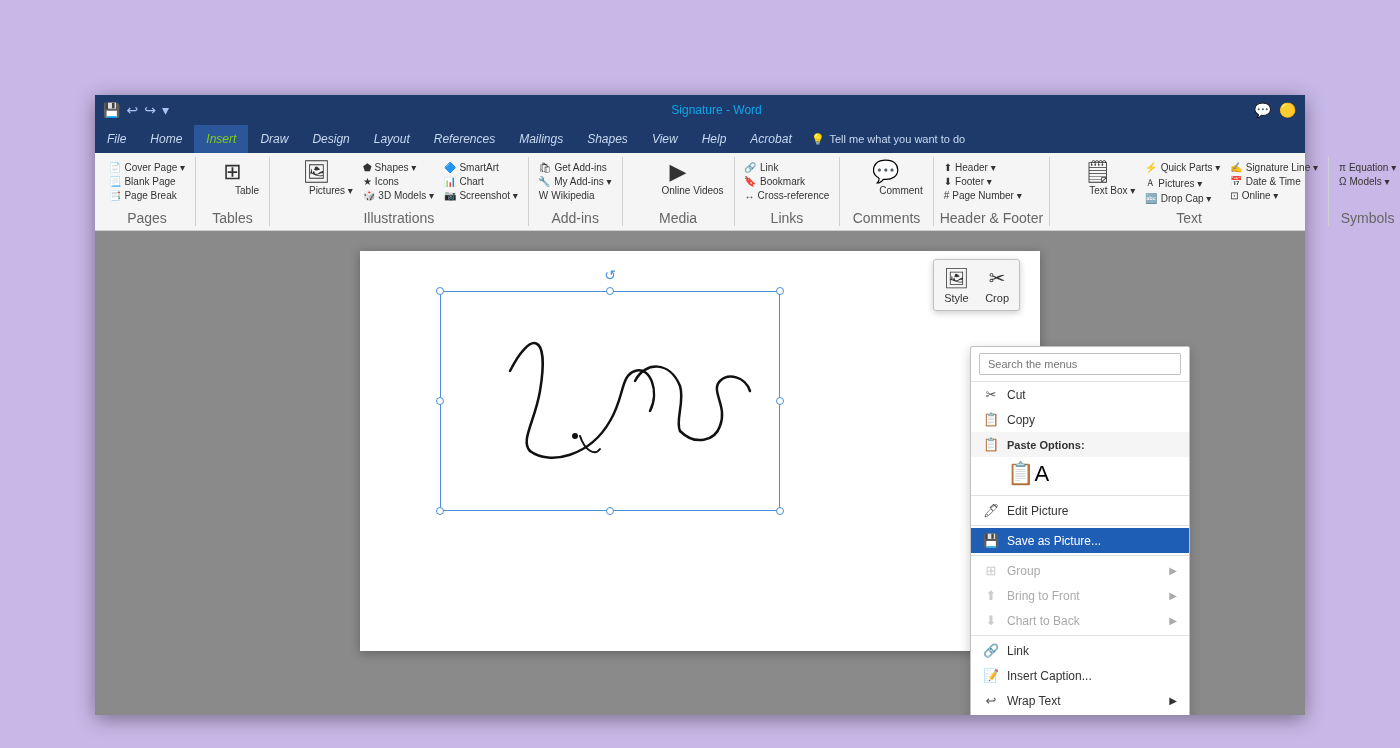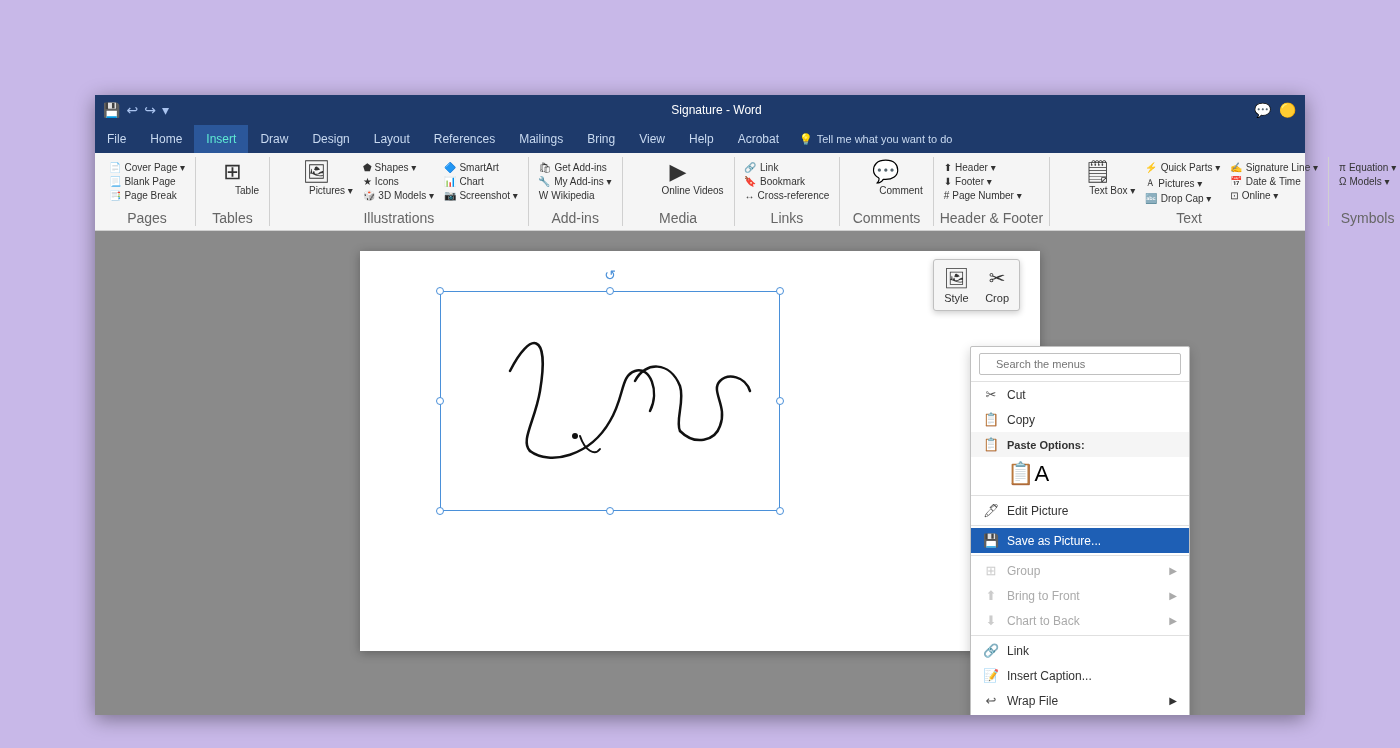--- a/index.html
+++ b/index.html
@@ -37,21 +37,21 @@
     }
     .title-bar-icon {
       color: #aac4f0;
       font-size: 14px;
       cursor: pointer;
     }
     .title-bar-title {
       flex: 1;
       text-align: center;
       font-size: 12px;
-      color: #ffffff;
+      color: #0ea5e9;
     }
     .title-bar-controls {
       display: flex;
       gap: 8px;
     }
     .title-bar-ctrl {
       color: #aac4f0;
       font-size: 14px;
     }
     .ribbon-tabs {
@@ -59,24 +59,25 @@
       background: #1e3a6b;
       height: 28px;
     }
     .ribbon-tab {
       padding: 6px 12px;
       color: #c8d9f0;
       font-size: 12px;
       cursor: pointer;
       display: flex;
       align-items: center;
+      font-style: italic;
     }
     .ribbon-tab.active {
       background: #2b579a;
-      color: #5eead4;
+      color: #84cc16;
     }
     .ribbon-content {
       background: #f5f5f5;
       height: 78px;
       display: flex;
       align-items: stretch;
       padding: 4px 6px;
       gap: 2px;
       border-bottom: 1px solid #d0d0d0;
     }
@@ -243,21 +244,21 @@
       box-shadow: 0 4px 12px rgba(0,0,0,0.2);
       border-radius: 2px;
       z-index: 100;
     }
     .search-box {
       padding: 6px 8px;
       border-bottom: 1px solid #e0e0e0;
     }
     .search-box input {
       width: 100%;
-      padding: 4px 16px;
+      padding: 4px 8px;
       border: 1px solid #c0c0c0;
       border-radius: 2px;
       font-size: 11px;
       outline: none;
     }
     .menu-item {
       display: flex;
       align-items: center;
       padding: 5px 12px;
       font-size: 12px;
@@ -337,21 +338,21 @@
 
   <div class="ribbon-tabs">
     <div class="ribbon-tab">File</div>
     <div class="ribbon-tab">Home</div>
     <div class="ribbon-tab active">Insert</div>
     <div class="ribbon-tab">Draw</div>
     <div class="ribbon-tab">Design</div>
     <div class="ribbon-tab">Layout</div>
     <div class="ribbon-tab">References</div>
     <div class="ribbon-tab">Mailings</div>
-    <div class="ribbon-tab">Bring</div>
+    <div class="ribbon-tab">Shapes</div>
     <div class="ribbon-tab">View</div>
     <div class="ribbon-tab">Help</div>
     <div class="ribbon-tab">Acrobat</div>
     <div class="tell-me" style="margin-left:8px; display:flex; align-items:center; gap:4px;">
       <span>💡</span>
       <span>Tell me what you want to do</span>
     </div>
   </div>
 
   <div class="ribbon-content">
@@ -665,21 +666,21 @@
         <span>Link</span>
       </div>
 
       <div class="menu-item">
         <span class="menu-item-icon">📝</span>
         <span>Insert Caption...</span>
       </div>
 
       <div class="menu-item">
         <span class="menu-item-icon">↩</span>
-        <span>Wrap File</span>
+        <span>Wrap Text</span>
         <span class="menu-arrow">▶</span>
       </div>
 
       <div class="menu-item">
         
         
       </div>
 
     </div>
   </div>

